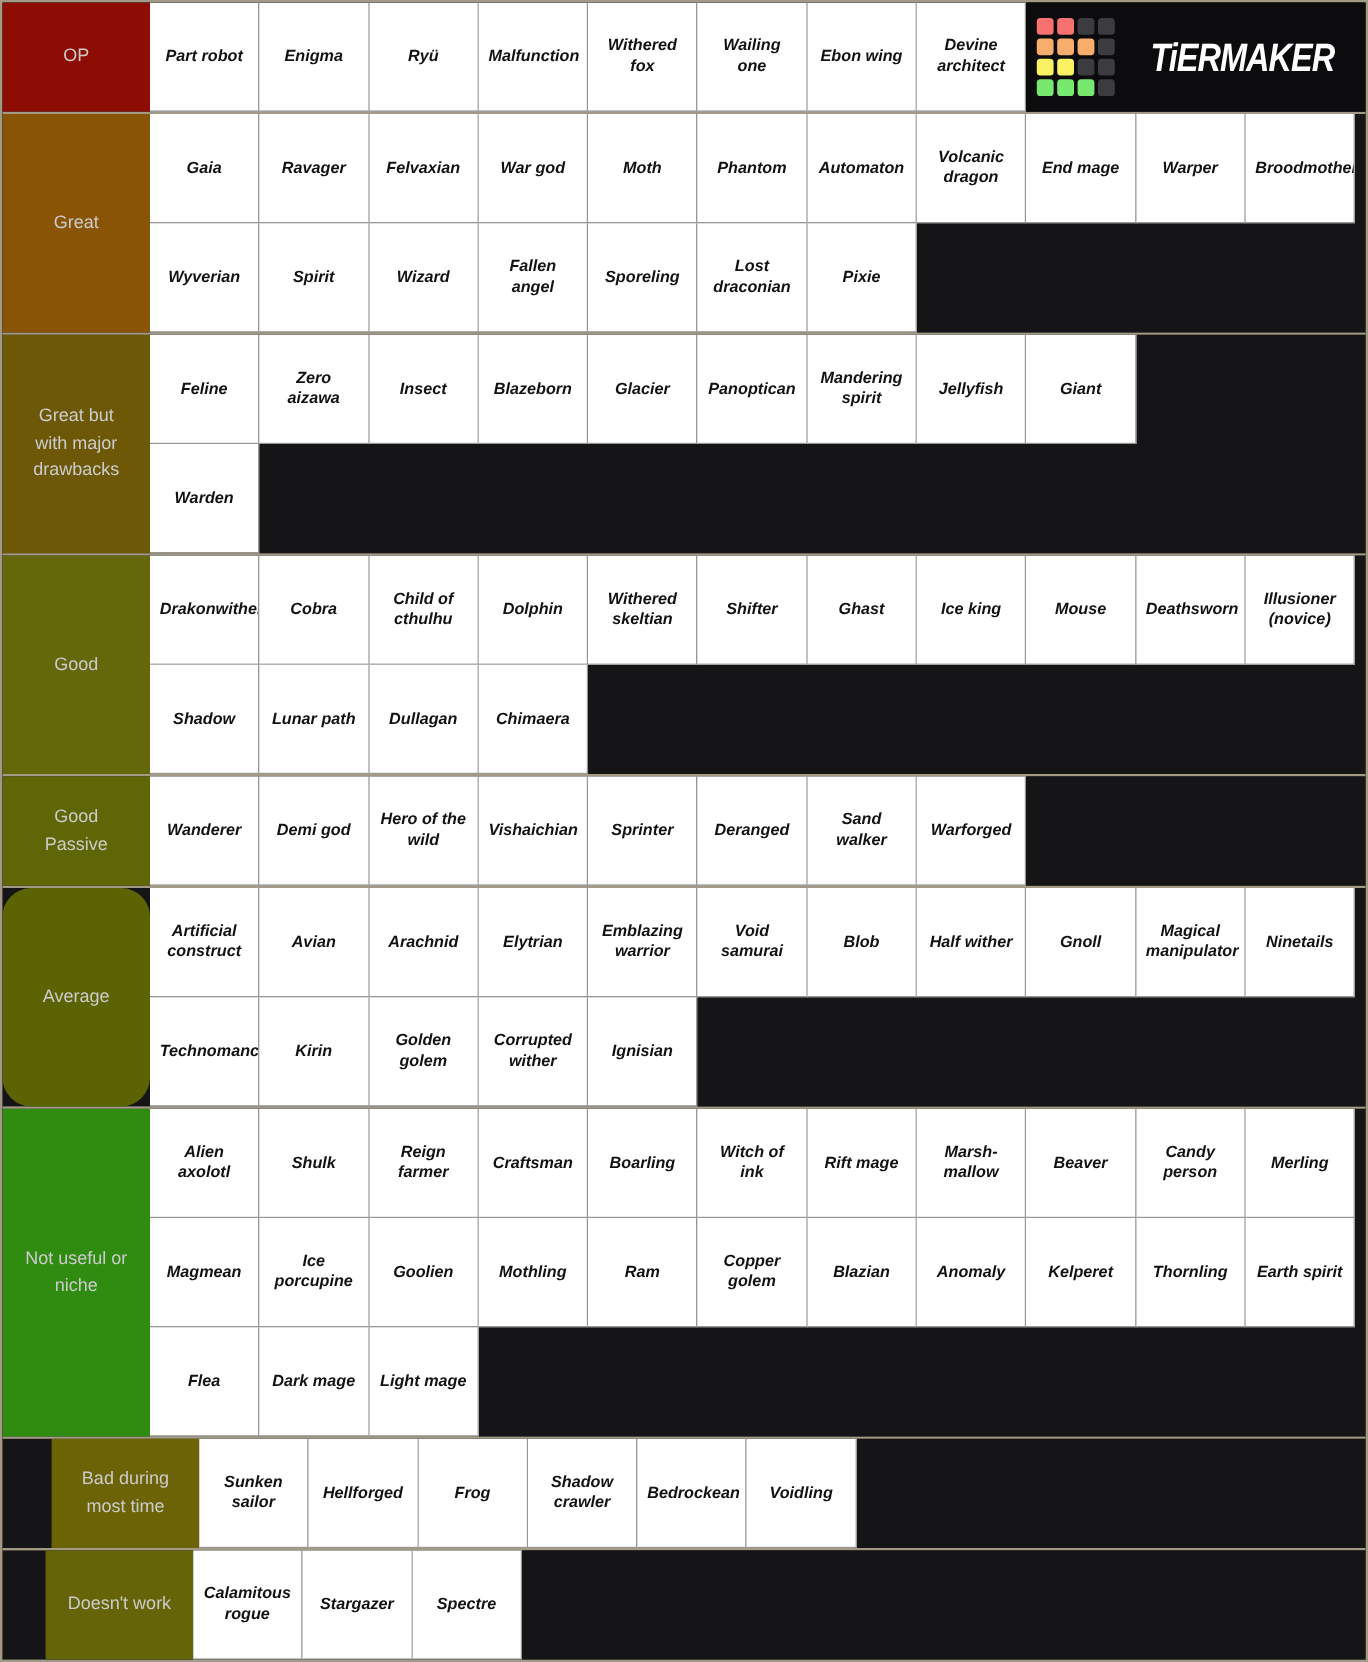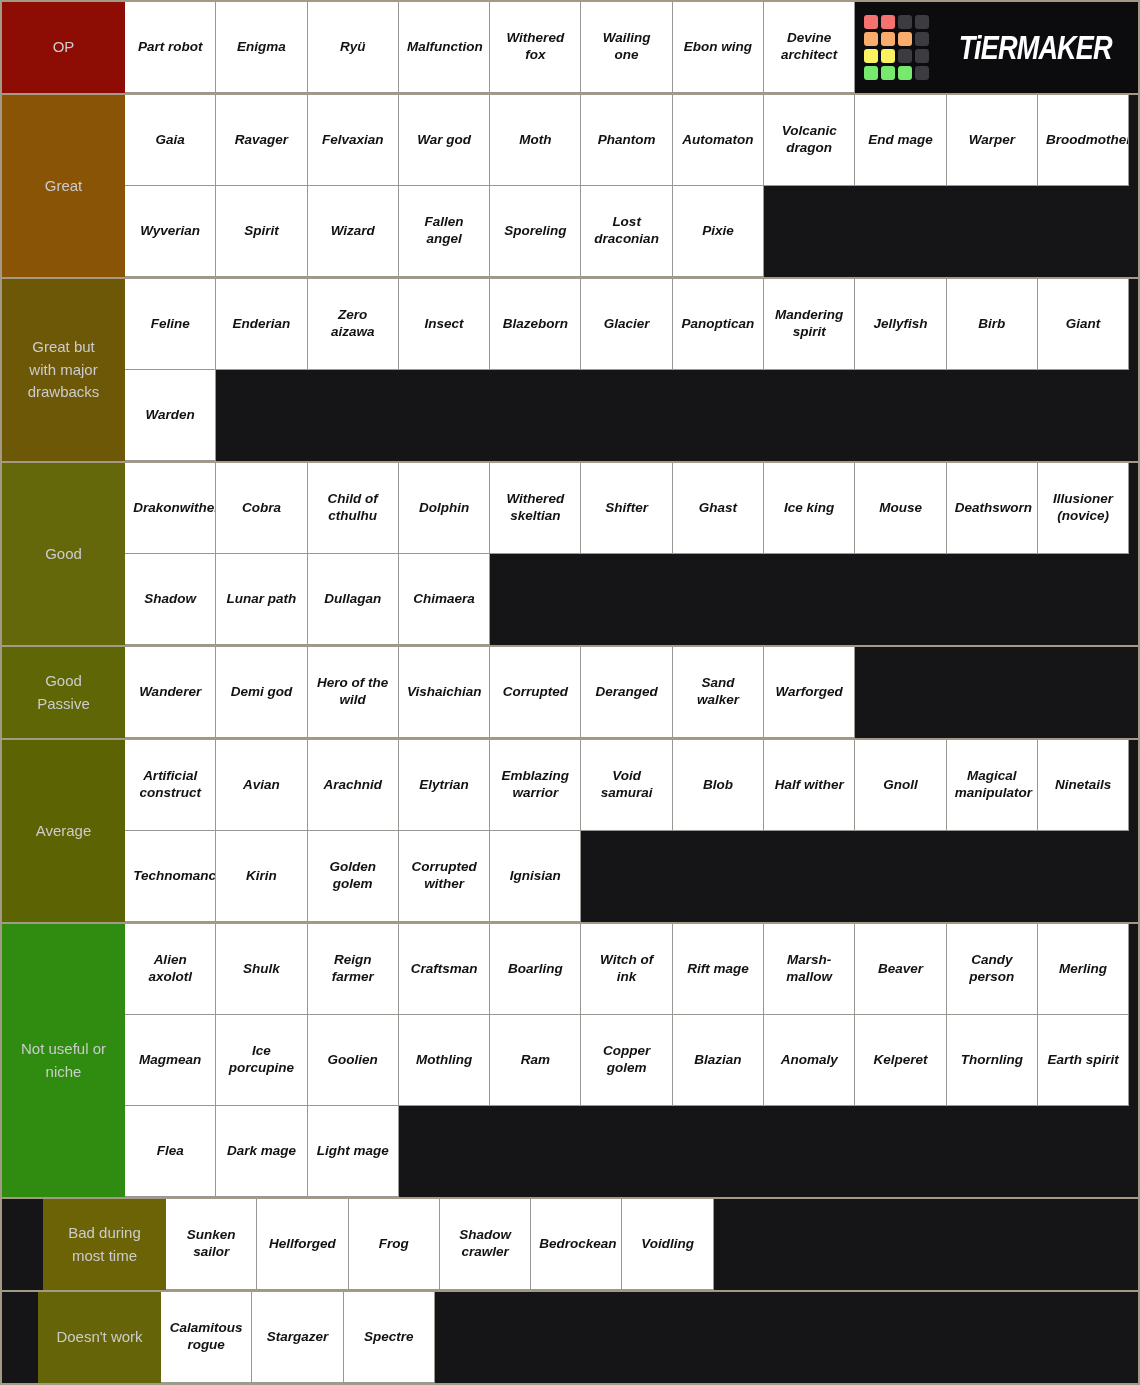--- a/index.html
+++ b/index.html
@@ -161,45 +161,39 @@
     <div class="tier-row">
       <div class="tier-label" style="background: rgb(109, 88, 8);">
         <span class="label-text">Great but with major drawbacks</span>
       </div>
       <div class="tier-cells">
         <div class="cell-line">
           <div class="cell">
             <span class="cell-text">Feline</span>
           </div>
           <div class="cell">
-            <span class="cell-text">Enderian</span>
-          </div>
-          <div class="cell">
             <span class="cell-text">Zero aizawa</span>
           </div>
           <div class="cell">
             <span class="cell-text">Insect</span>
           </div>
           <div class="cell">
             <span class="cell-text">Blazeborn</span>
           </div>
           <div class="cell">
             <span class="cell-text">Glacier</span>
           </div>
           <div class="cell">
             <span class="cell-text">Panoptican</span>
           </div>
           <div class="cell">
             <span class="cell-text">Mandering spirit</span>
           </div>
           <div class="cell">
             <span class="cell-text">Jellyfish</span>
-          </div>
-          <div class="cell">
-            <span class="cell-text">Birb</span>
           </div>
           <div class="cell">
             <span class="cell-text">Giant</span>
           </div>
         </div>
         <div class="cell-line">
           <div class="cell">
             <span class="cell-text">Warden</span>
           </div>
         </div>
@@ -273,36 +267,36 @@
           <div class="cell">
             <span class="cell-text">Demi god</span>
           </div>
           <div class="cell">
             <span class="cell-text">Hero of the wild</span>
           </div>
           <div class="cell">
             <span class="cell-text">Vishaichian</span>
           </div>
           <div class="cell">
-            <span class="cell-text">Corrupted</span>
+            <span class="cell-text">Sprinter</span>
           </div>
           <div class="cell">
             <span class="cell-text">Deranged</span>
           </div>
           <div class="cell">
             <span class="cell-text">Sand walker</span>
           </div>
           <div class="cell">
             <span class="cell-text">Warforged</span>
           </div>
         </div>
       </div>
     </div>
     <div class="tier-row">
-      <div class="tier-label" style="background: rgb(92, 99, 3);">
+      <div class="tier-label" style="background: rgb(92, 99, 3); border-radius: 24px;">
         <span class="label-text">Average</span>
       </div>
       <div class="tier-cells">
         <div class="cell-line">
           <div class="cell">
             <span class="cell-text">Artificial construct</span>
           </div>
           <div class="cell">
             <span class="cell-text">Avian</span>
           </div>

